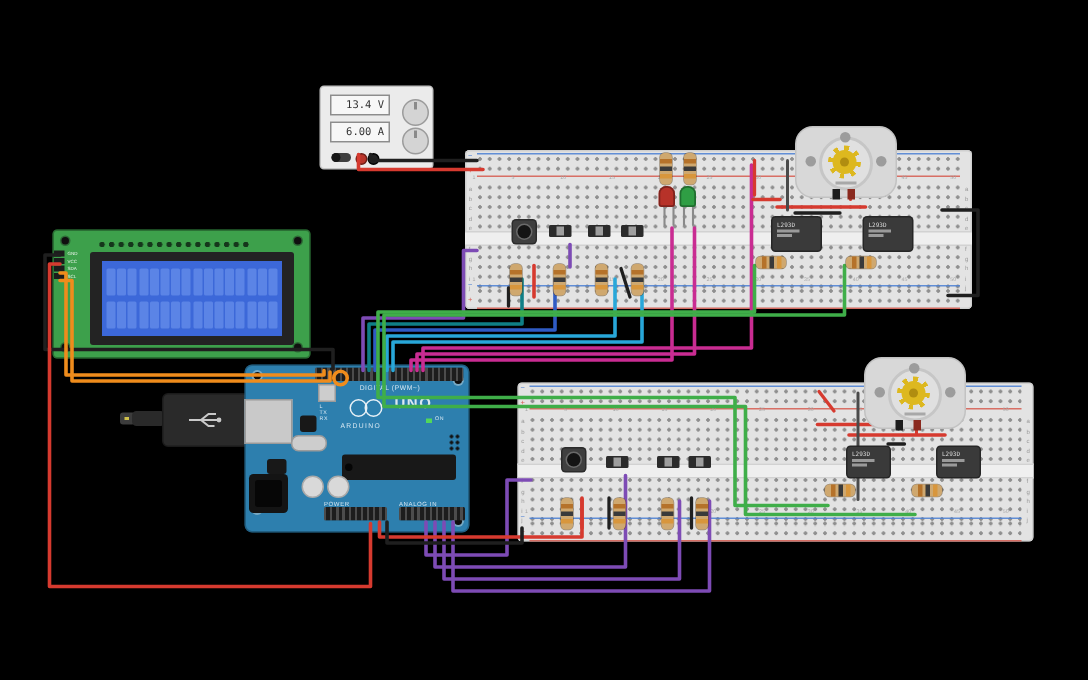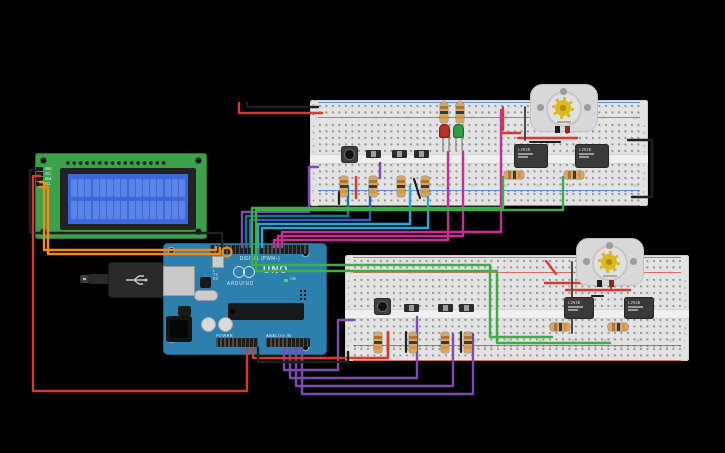--- a/index.html
+++ b/index.html
@@ -42,21 +42,21 @@
                background:#e0e0e0;border:2px solid #c6c6c6;}
   .motor .dot{position:absolute;width:7px;height:7px;border-radius:50%;background:#9c9c9c;}
   .gear{position:absolute;left:21px;top:12px;width:22px;height:22px;border-radius:50%;
         background:repeating-conic-gradient(var(--gear) 0 18deg,transparent 18deg 45deg);}
   .gear::after{content:'';position:absolute;inset:3px;border-radius:50%;background:var(--gear);}
   .gear::before{content:'';position:absolute;inset:8px;border-radius:50%;background:#b08d10;z-index:1;}
   .motor .cap{position:absolute;left:26px;top:36px;width:14px;height:2px;background:#a8a8a8;}
   .motor .term{position:absolute;width:5px;height:7px;bottom:-2px;}
   
   .ard{position:absolute;left:163px;top:243px;width:150px;height:112px;background:var(--ardblue);
-       border-radius:5px;box-shadow:inset 0 0 0 1px rgba(0,0,0,.25);padding-left:14px;}
+       border-radius:5px;box-shadow:inset 0 0 0 1px rgba(0,0,0,.25);}
   .ard .hdr{position:absolute;height:9px;background:#1d1d1d;border-radius:1px;
        background-image:repeating-linear-gradient(90deg,#4c4c4c 0 1.5px,#1d1d1d 1.5px 4.1px);}
   .ard .stext{position:absolute;color:#d6e7f2;font-size:4.5px;line-height:5px;letter-spacing:.4px;}
   .ard .hole{position:absolute;width:5px;height:5px;border-radius:50%;background:#0d0d0d;
        box-shadow:0 0 0 1.3px #77a9c4;}
   .ard .chip{position:absolute;background:#181818;border-radius:2px;}
   .ard .silver{position:absolute;background:#cdcdcd;border:1px solid #9b9b9b;}
   
   .lcd{position:absolute;left:35px;top:153px;width:172px;height:86px;background:var(--lcdgreen);
        border-radius:3px;box-shadow:inset 0 0 0 1px rgba(0,0,0,.3);}
@@ -84,20 +84,29 @@
   .psu .term{position:absolute;top:44px;width:6px;height:6px;border-radius:50%;}
   #wire-svg{position:absolute;left:0;top:0;z-index:5;pointer-events:none;}
   .comp{z-index:6;}
   .under{z-index:2;}
 </style>
 </head>
 <body>
 
 <div id="stage">
 
+  <div class="psu under">
+    <div class="disp" style="top:5px;">13.4 V</div>
+    <div class="disp" style="top:23px;">6.00 A</div>
+    <div class="knob" style="top:8px;"></div>
+    <div class="knob" style="top:27px;"></div>
+    <div class="sw"></div>
+    <div class="term" style="left:23px;background:#b9352b;border:1px solid #6d1d16;"></div>
+    <div class="term" style="left:31px;background:#222;border:1px solid #000;"></div>
+  </div>
 
   <div class="lcd under">
     <div class="pins"></div>
     <div class="screw" style="left:6px;top:5px;"></div>
     <div class="screw" style="left:161px;top:5px;"></div>
     <div class="screw" style="left:6px;top:76px;"></div>
     <div class="screw" style="left:161px;top:76px;"></div>
     <div class="bezel"></div>
     <div class="screen"></div>
     <div class="cells">

